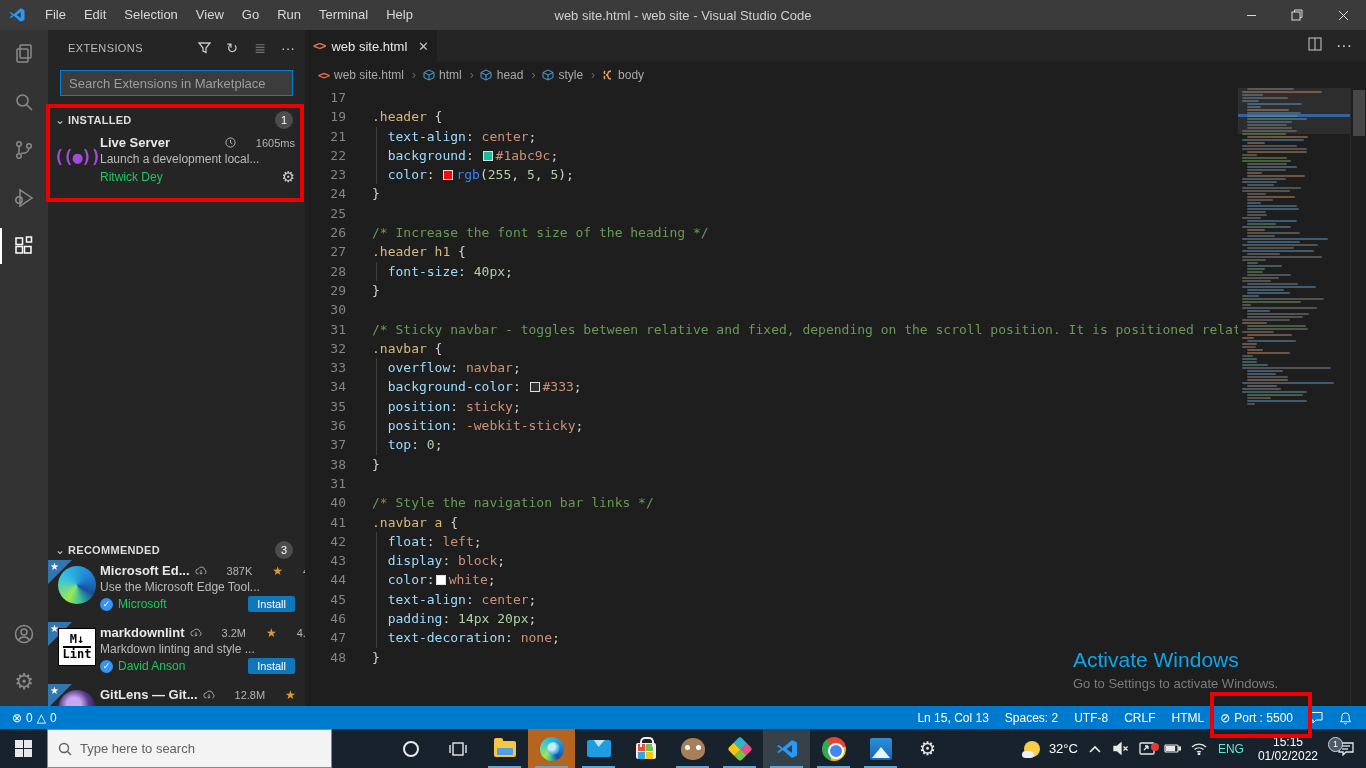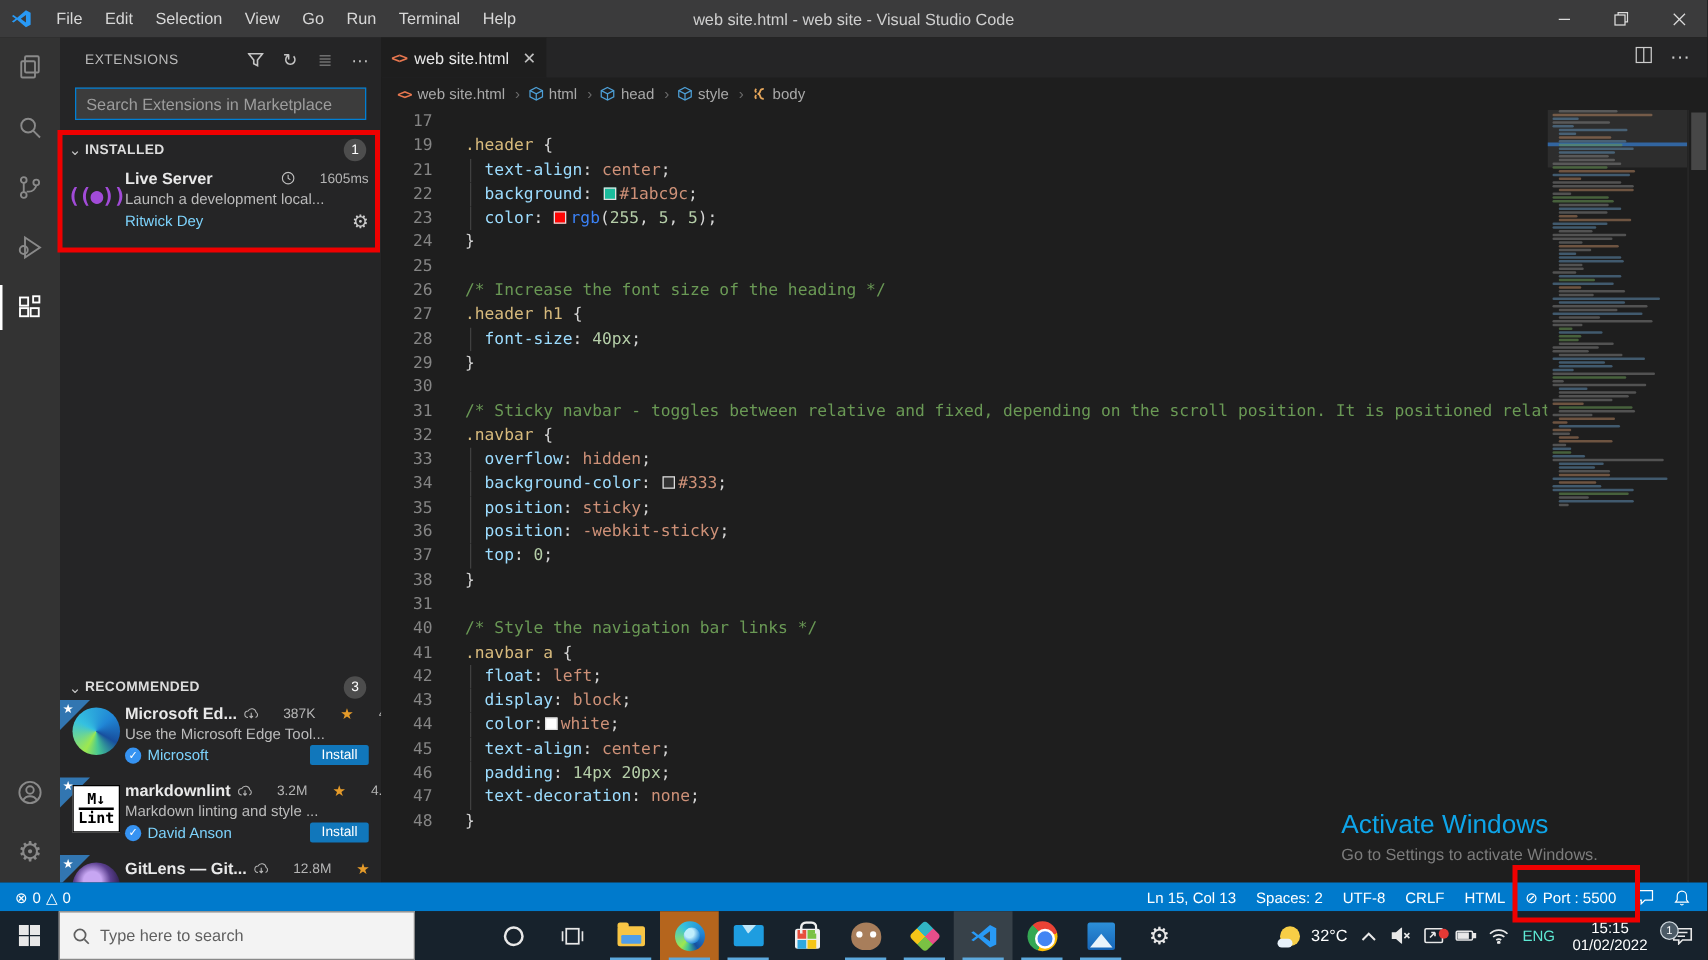--- a/index.html
+++ b/index.html
@@ -43,21 +43,21 @@
   .sec-badge { margin-left:auto; background:#4d4d4d; color:#ffffff; min-width:18px; height:18px; border-radius:9px;
     font-size:11px; display:flex; align-items:center; justify-content:center; padding:0 5px; }
   .ext-item { position:absolute; left:0; width:257px; height:62px; padding:3px 10px 0 52px; }
   .xicon { position:absolute; left:10px; top:6px; width:38px; height:38px; display:flex; align-items:center; justify-content:center; }
   .live-icon { color:#a24bd8; font-weight:bold; font-size:17px; letter-spacing:-1px; font-family:"DejaVu Sans Mono",monospace; }
   .xrow1 { display:flex; align-items:center; gap:5px; }
   .xname { font-size:13px; font-weight:bold; color:#e9e9e9; white-space:nowrap; }
   .xmeta { margin-left:auto; display:flex; align-items:center; gap:20px; font-size:11px; color:#b5b5b5; white-space:nowrap; }
   .xdesc { font-size:12px; color:#bbbbbb; margin-top:2px; white-space:nowrap; overflow:hidden; }
   .xrow3 { display:flex; align-items:center; gap:5px; margin-top:2px; }
-  .xauthor { font-size:12px; color:#7dd3fc; }
+  .xauthor { font-size:12px; color:#22c55e; }
   .gear-sm { margin-left:auto; color:#cccccc; font-size:15px; }
   .install-btn { margin-left:auto; background:#1177bb; color:#ffffff; font-size:11px; padding:2px 9px; border:none; border-radius:2px; }
   .install-btn:empty { display:none; }
   .star { color:#e59b2a; font-size:12px; }
   .vbadge { width:13px; height:13px; border-radius:50%; background:#3693f2; color:#fff; font-size:9px;
     display:inline-flex; align-items:center; justify-content:center; }
   .ribbon { position:absolute; left:0; top:0; width:0; height:0;
     border-top:24px solid #3276b1; border-right:24px solid transparent; }
   .ribbon-star { position:absolute; left:2px; top:1px; color:#fff; font-size:10px; z-index:1; }
   .edge { border-radius:50%; background:conic-gradient(from 210deg,#9ee84f,#35c1e0 25%,#2086d6 55%,#174f9e 75%,#45c795 90%,#9ee84f); }
@@ -446,21 +446,21 @@
         <div class="row ind"><span class="ln">23</span><span class="lc"><span class="tk-pr">  color</span><span class="tk-pu">: </span><span class="sw" style="background: rgb(255, 5, 5);"></span><span class="tk-fn">rgb</span><span class="tk-pu">(</span><span class="tk-nu">255</span><span class="tk-pu">, </span><span class="tk-nu">5</span><span class="tk-pu">, </span><span class="tk-nu">5</span><span class="tk-pu">);</span></span></div>
         <div class="row"><span class="ln">24</span><span class="lc"><span class="tk-pu">}</span></span></div>
         <div class="row"><span class="ln">25</span><span class="lc"></span></div>
         <div class="row"><span class="ln">26</span><span class="lc"><span class="tk-cm">/* Increase the font size of the heading */</span></span></div>
         <div class="row"><span class="ln">27</span><span class="lc"><span class="tk-sel">.header h1</span><span class="tk-pu"> {</span></span></div>
         <div class="row ind"><span class="ln">28</span><span class="lc"><span class="tk-pr">  font-size</span><span class="tk-pu">: </span><span class="tk-nu">40px</span><span class="tk-pu">;</span></span></div>
         <div class="row"><span class="ln">29</span><span class="lc"><span class="tk-pu">}</span></span></div>
         <div class="row"><span class="ln">30</span><span class="lc"></span></div>
         <div class="row"><span class="ln">31</span><span class="lc"><span class="tk-cm">/* Sticky navbar - toggles between relative and fixed, depending on the scroll position. It is positioned relati</span></span></div>
         <div class="row"><span class="ln">32</span><span class="lc"><span class="tk-sel">.navbar</span><span class="tk-pu"> {</span></span></div>
-        <div class="row ind"><span class="ln">33</span><span class="lc"><span class="tk-pr">  overflow</span><span class="tk-pu">: </span><span class="tk-va">hidden</span><span class="tk-pu">;</span></span></div>
+        <div class="row ind"><span class="ln">33</span><span class="lc"><span class="tk-pr">  overflow</span><span class="tk-pu">: </span><span class="tk-va">navbar</span><span class="tk-pu">;</span></span></div>
         <div class="row ind"><span class="ln">34</span><span class="lc"><span class="tk-pr">  background-color</span><span class="tk-pu">: </span><span class="sw" style="background: rgb(51, 51, 51);"></span><span class="tk-va">#333</span><span class="tk-pu">;</span></span></div>
         <div class="row ind"><span class="ln">35</span><span class="lc"><span class="tk-pr">  position</span><span class="tk-pu">: </span><span class="tk-va">sticky</span><span class="tk-pu">;</span></span></div>
         <div class="row ind"><span class="ln">36</span><span class="lc"><span class="tk-pr">  position</span><span class="tk-pu">: </span><span class="tk-va">-webkit-sticky</span><span class="tk-pu">;</span></span></div>
         <div class="row ind"><span class="ln">37</span><span class="lc"><span class="tk-pr">  top</span><span class="tk-pu">: </span><span class="tk-nu">0</span><span class="tk-pu">;</span></span></div>
         <div class="row"><span class="ln">38</span><span class="lc"><span class="tk-pu">}</span></span></div>
         <div class="row"><span class="ln">31</span><span class="lc"></span></div>
         <div class="row"><span class="ln">40</span><span class="lc"><span class="tk-cm">/* Style the navigation bar links */</span></span></div>
         <div class="row"><span class="ln">41</span><span class="lc"><span class="tk-sel">.navbar a</span><span class="tk-pu"> {</span></span></div>
         <div class="row ind"><span class="ln">42</span><span class="lc"><span class="tk-pr">  float</span><span class="tk-pu">: </span><span class="tk-va">left</span><span class="tk-pu">;</span></span></div>
         <div class="row ind"><span class="ln">43</span><span class="lc"><span class="tk-pr">  display</span><span class="tk-pu">: </span><span class="tk-va">block</span><span class="tk-pu">;</span></span></div>

